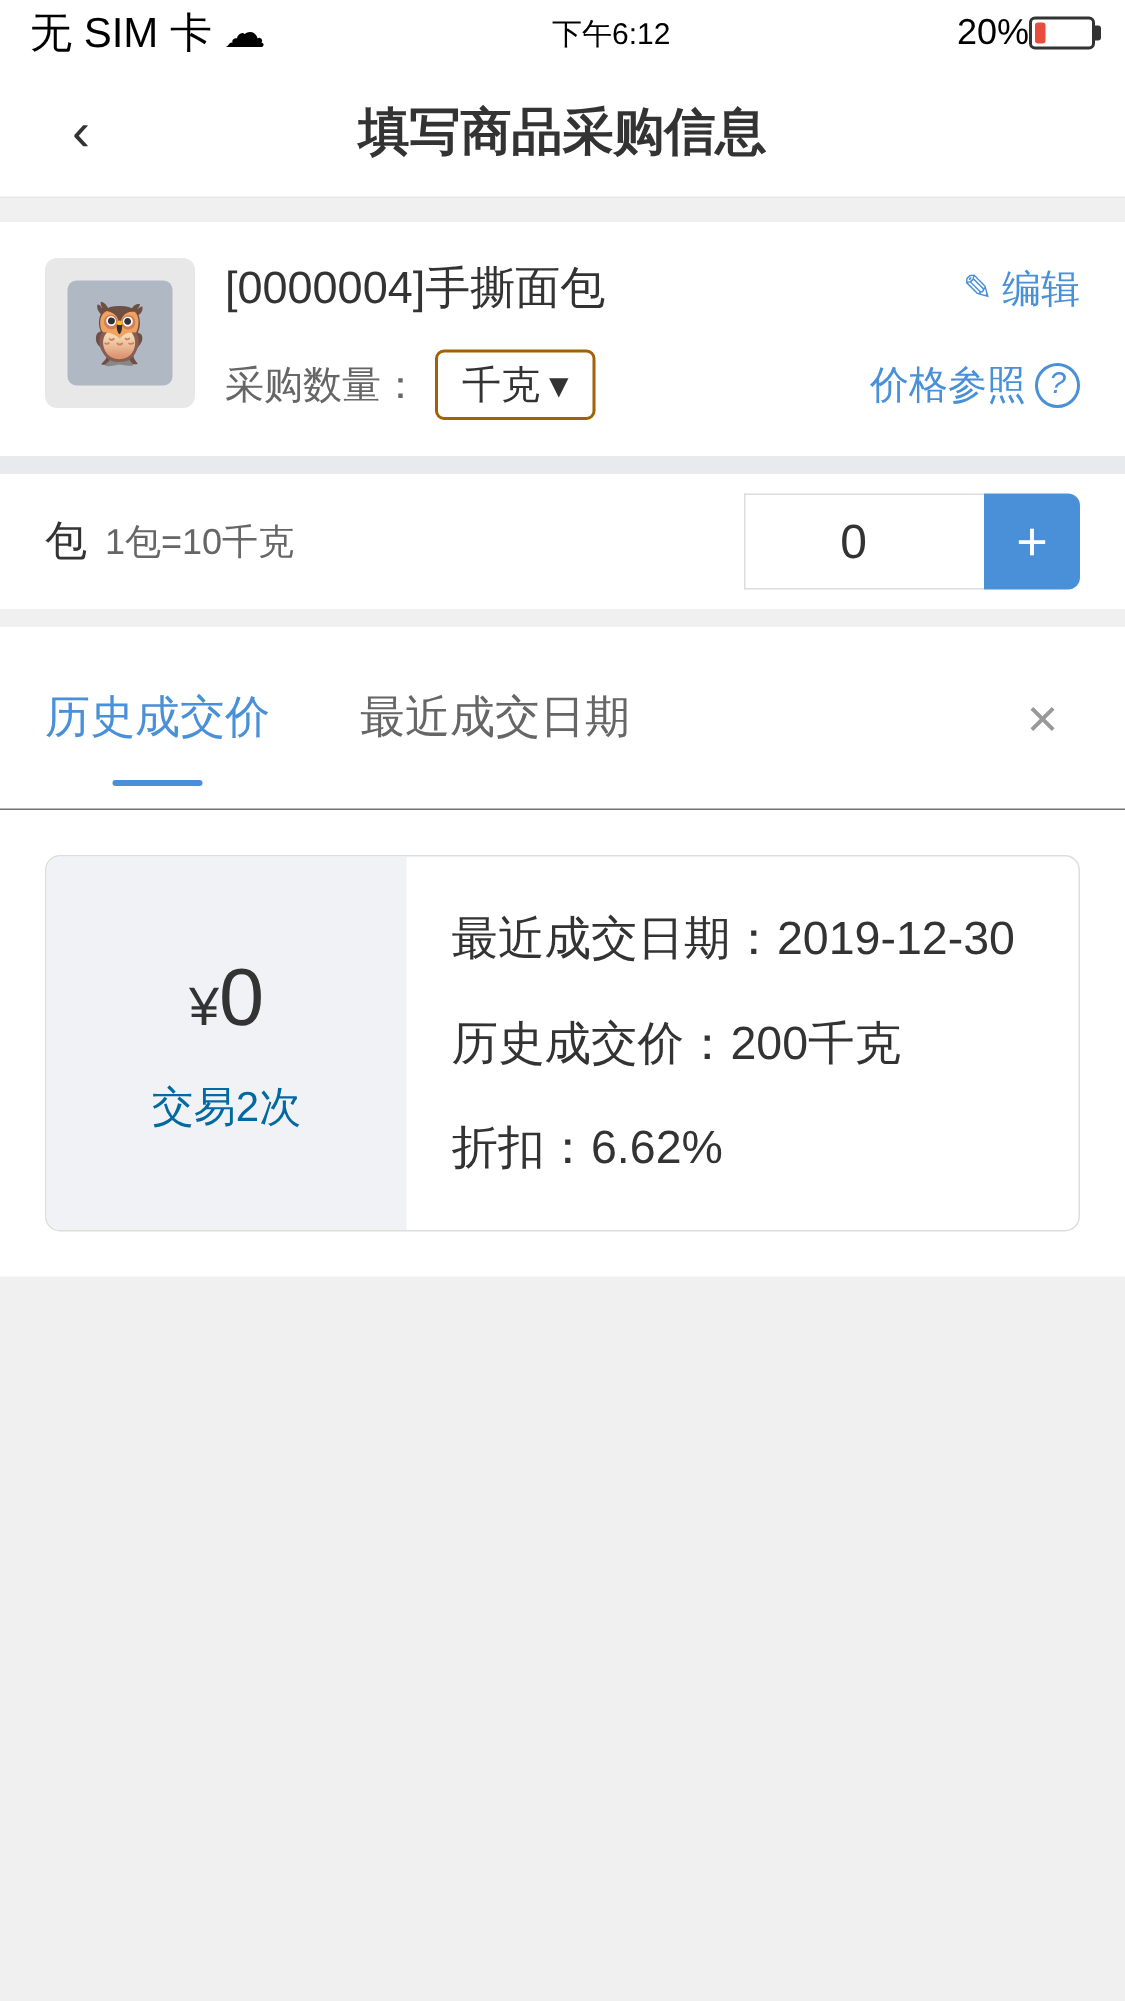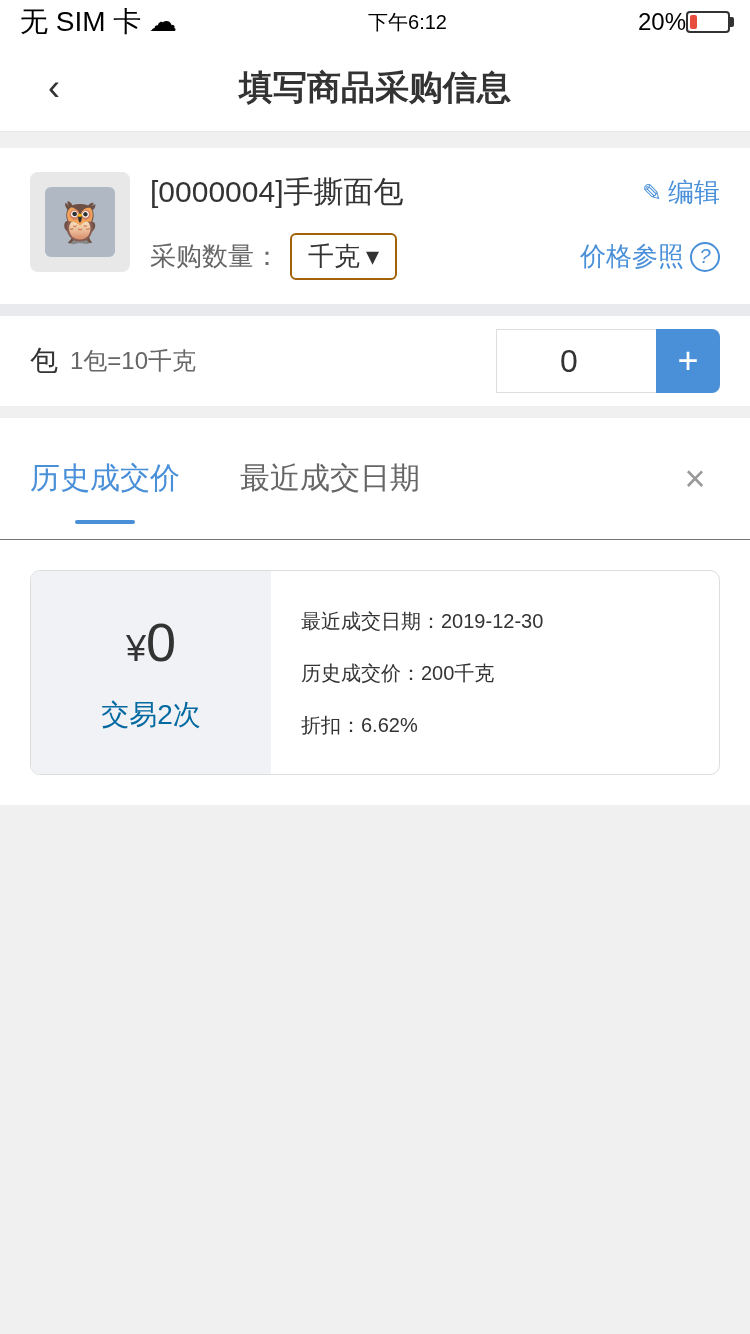--- a/index.html
+++ b/index.html
@@ -343,21 +343,21 @@
     }
     .price-right {
       flex: 1;
       padding: 30px 30px;
       display: flex;
       flex-direction: column;
       gap: 20px;
       justify-content: center;
     }
     .price-detail-row {
-      font-size: 20px;
+      font-size: 31px;
       color: #333;
       line-height: 1.6;
     }
 
     
     .main-content {
       background: #f0f0f0;
       min-height: 700px;
     }
   </style>

